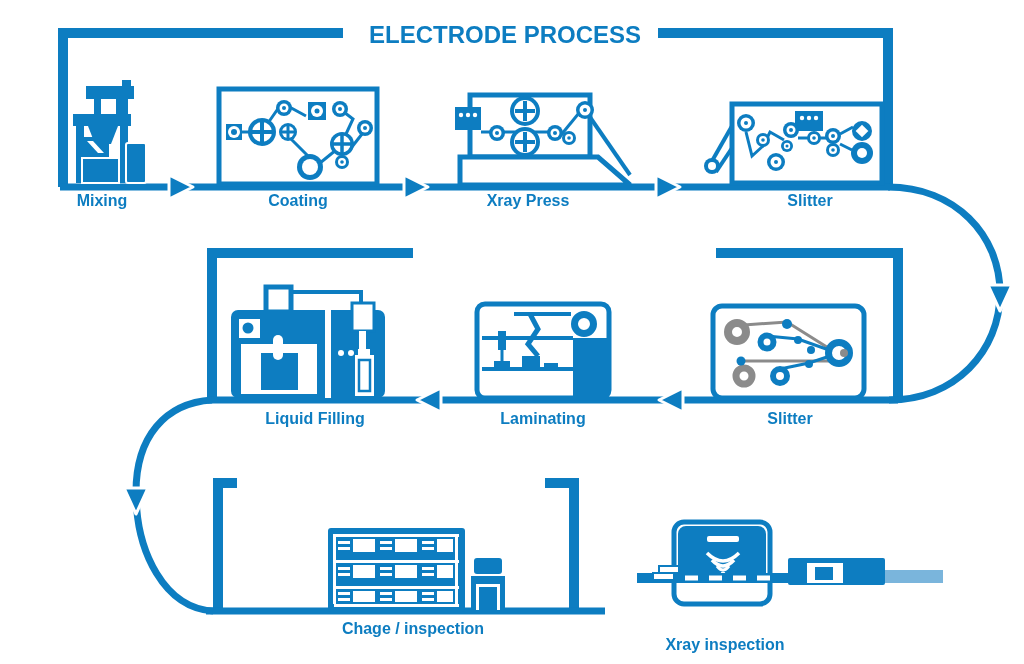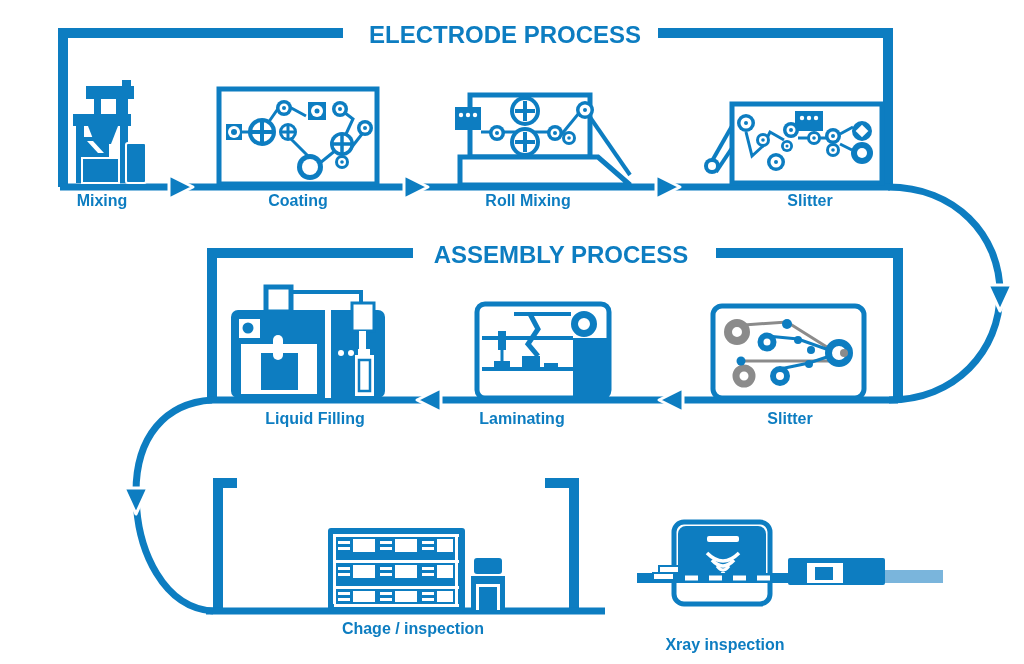--- a/index.html
+++ b/index.html
@@ -308,25 +308,24 @@
       <rect x="96" y="59.5" width="13" height="5"></rect>
         <rect x="120" y="59.5" width="13" height="5"></rect>
     </g>
     <rect class="p-fill" x="151" y="42" width="97" height="27" rx="2"></rect>
     <rect class="w-fill" x="170" y="47" width="36" height="20"></rect>
     <rect class="p-fill" x="178" y="51" width="18" height="13"></rect>
     <rect class="lb-fill" x="248" y="54" width="58" height="13"></rect>
   </svg>
 
   <div class="heading" style="left:505px;top:21px">ELECTRODE PROCESS</div>
-  <div class="heading" style="left:561px;top:241px">ASSEMBLY PROCESS</div>
 
   <div class="label" style="left:102px;top:192px">Mixing</div>
   <div class="label" style="left:298px;top:192px">Coating</div>
-  <div class="label" style="left:528px;top:192px">Roll Mixing</div>
+  <div class="label" style="left:528px;top:192px">Xray Press</div>
   <div class="label" style="left:810px;top:192px">Slitter</div>
   <div class="label" style="left:315px;top:410px">Liquid Filling</div>
-  <div class="label" style="left:522px;top:410px">Laminating</div>
+  <div class="label" style="left:543px;top:410px">Laminating</div>
   <div class="label" style="left:790px;top:410px">Slitter</div>
   <div class="label" style="left:413px;top:620px">Chage / inspection</div>
   <div class="label" style="left:725px;top:636px">Xray inspection</div>
 
 </div>
 
 </body></html>

